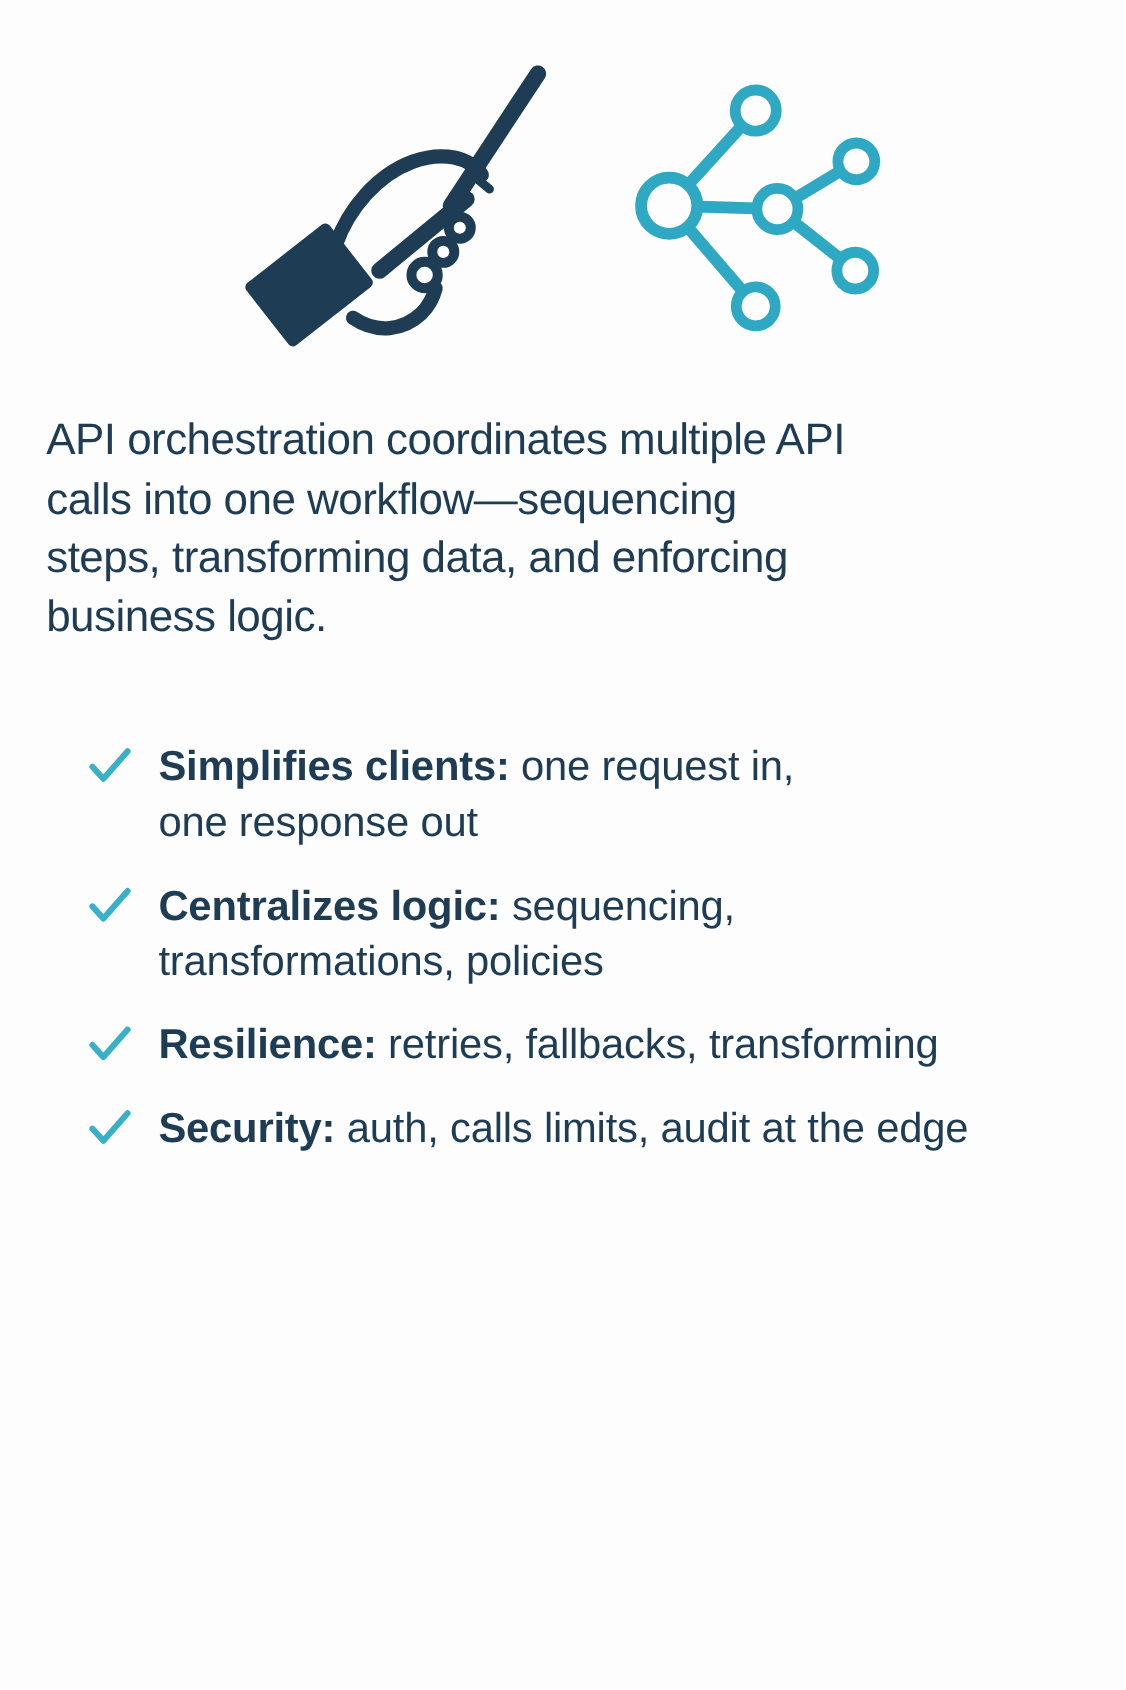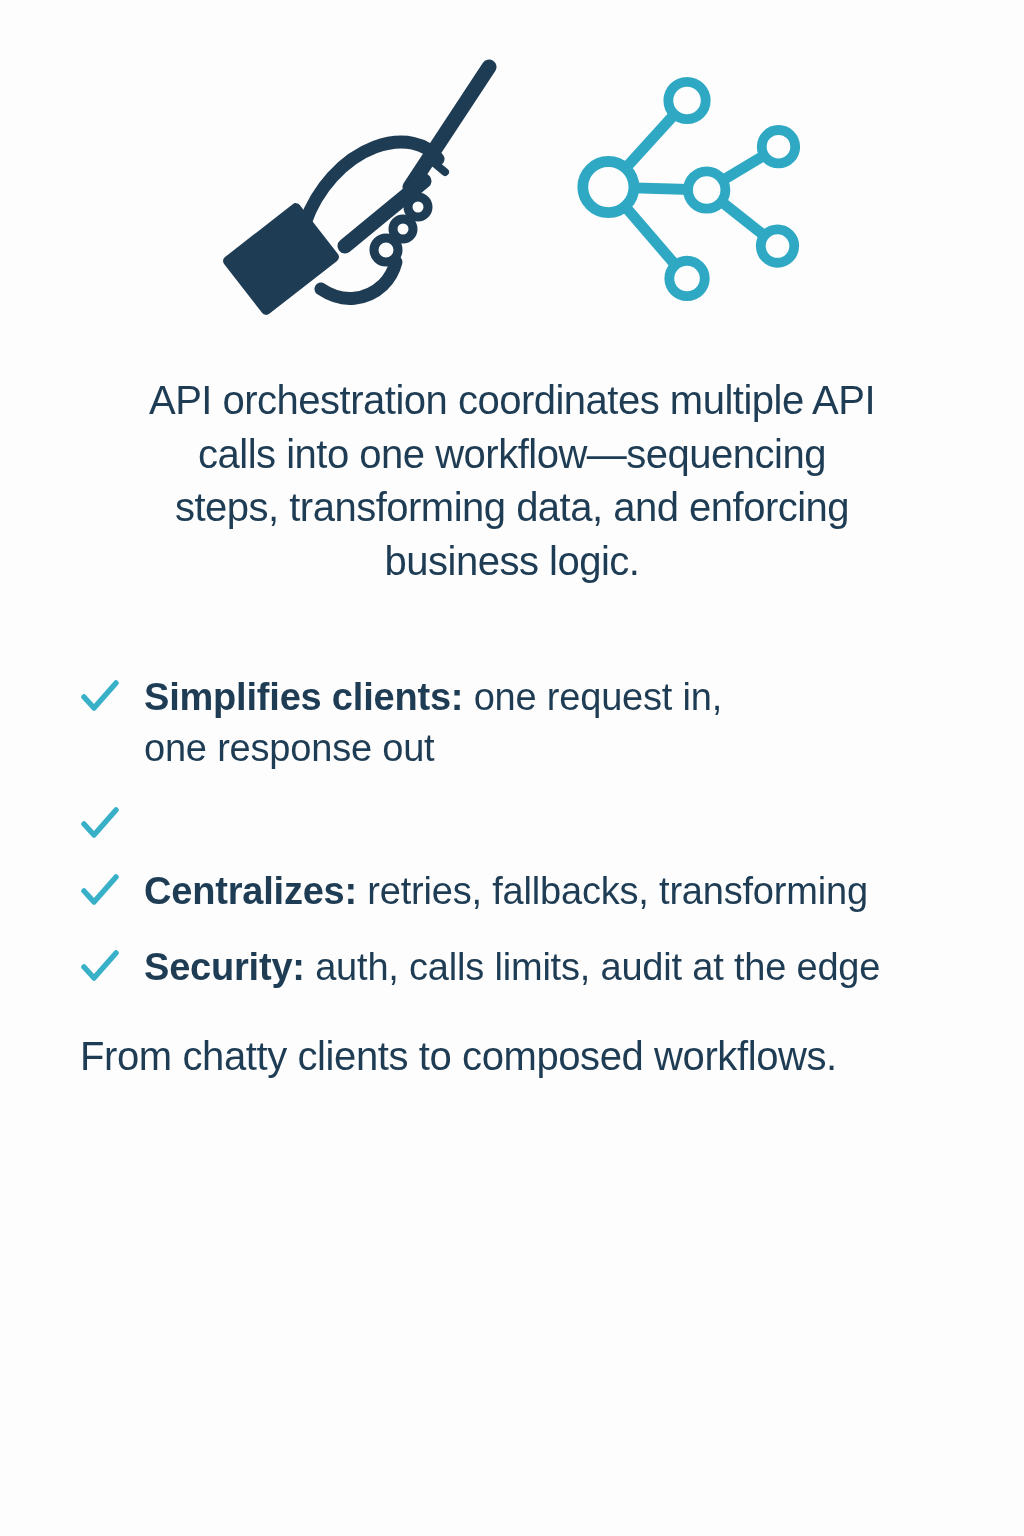--- a/index.html
+++ b/index.html
@@ -38,21 +38,20 @@
     height: 262px;
     display: flex;
     justify-content: center;
     align-items: center;
     gap: 54px;
   }
   .icons-row svg { display: block; }
   .intro {
     margin: 54px auto 0 auto;
     max-width: 940px;
-    text-align: center;
     font-size: 40px;
     line-height: 1.34;
     letter-spacing: -0.5px;
     white-space: pre-line;
   }
   .bullets {
     list-style: none;
     margin: 84px 0 0 0;
     padding: 0 16px 0 80px;
   }
@@ -145,30 +144,31 @@
       <svg class="check" viewBox="0 0 40 34" aria-hidden="true">
         <polyline class="check-stroke" stroke-width="5.5" stroke-linecap="round" stroke-linejoin="round" points="4,18 14,29 36,4"></polyline>
       </svg>
       <span class="bullet-text"><b>Simplifies clients:</b><span> one request in,
 one response out</span></span>
     </li>
     <li>
       <svg class="check" viewBox="0 0 40 34" aria-hidden="true">
         <polyline class="check-stroke" stroke-width="5.5" stroke-linecap="round" stroke-linejoin="round" points="4,18 14,29 36,4"></polyline>
       </svg>
+      <span class="bullet-text"><b>Centralizes logic:</b><span> sequencing,
+transformations, policies</span></span>
     </li>
     <li>
       <svg class="check" viewBox="0 0 40 34" aria-hidden="true">
         <polyline class="check-stroke" stroke-width="5.5" stroke-linecap="round" stroke-linejoin="round" points="4,18 14,29 36,4"></polyline>
       </svg>
-      <span class="bullet-text"><b>Centralizes:</b><span> retries, fallbacks, transforming</span></span>
+      <span class="bullet-text"><b>Resilience:</b><span> retries, fallbacks, transforming</span></span>
     </li>
     <li>
       <svg class="check" viewBox="0 0 40 34" aria-hidden="true">
         <polyline class="check-stroke" stroke-width="5.5" stroke-linecap="round" stroke-linejoin="round" points="4,18 14,29 36,4"></polyline>
       </svg>
       <span class="bullet-text"><b>Security:</b><span> auth, calls limits, audit at the edge</span></span>
     </li>
   </ul>
 
-  <p class="closing">From chatty clients to composed workflows.</p>
 
 </div>
 
 </body></html>

